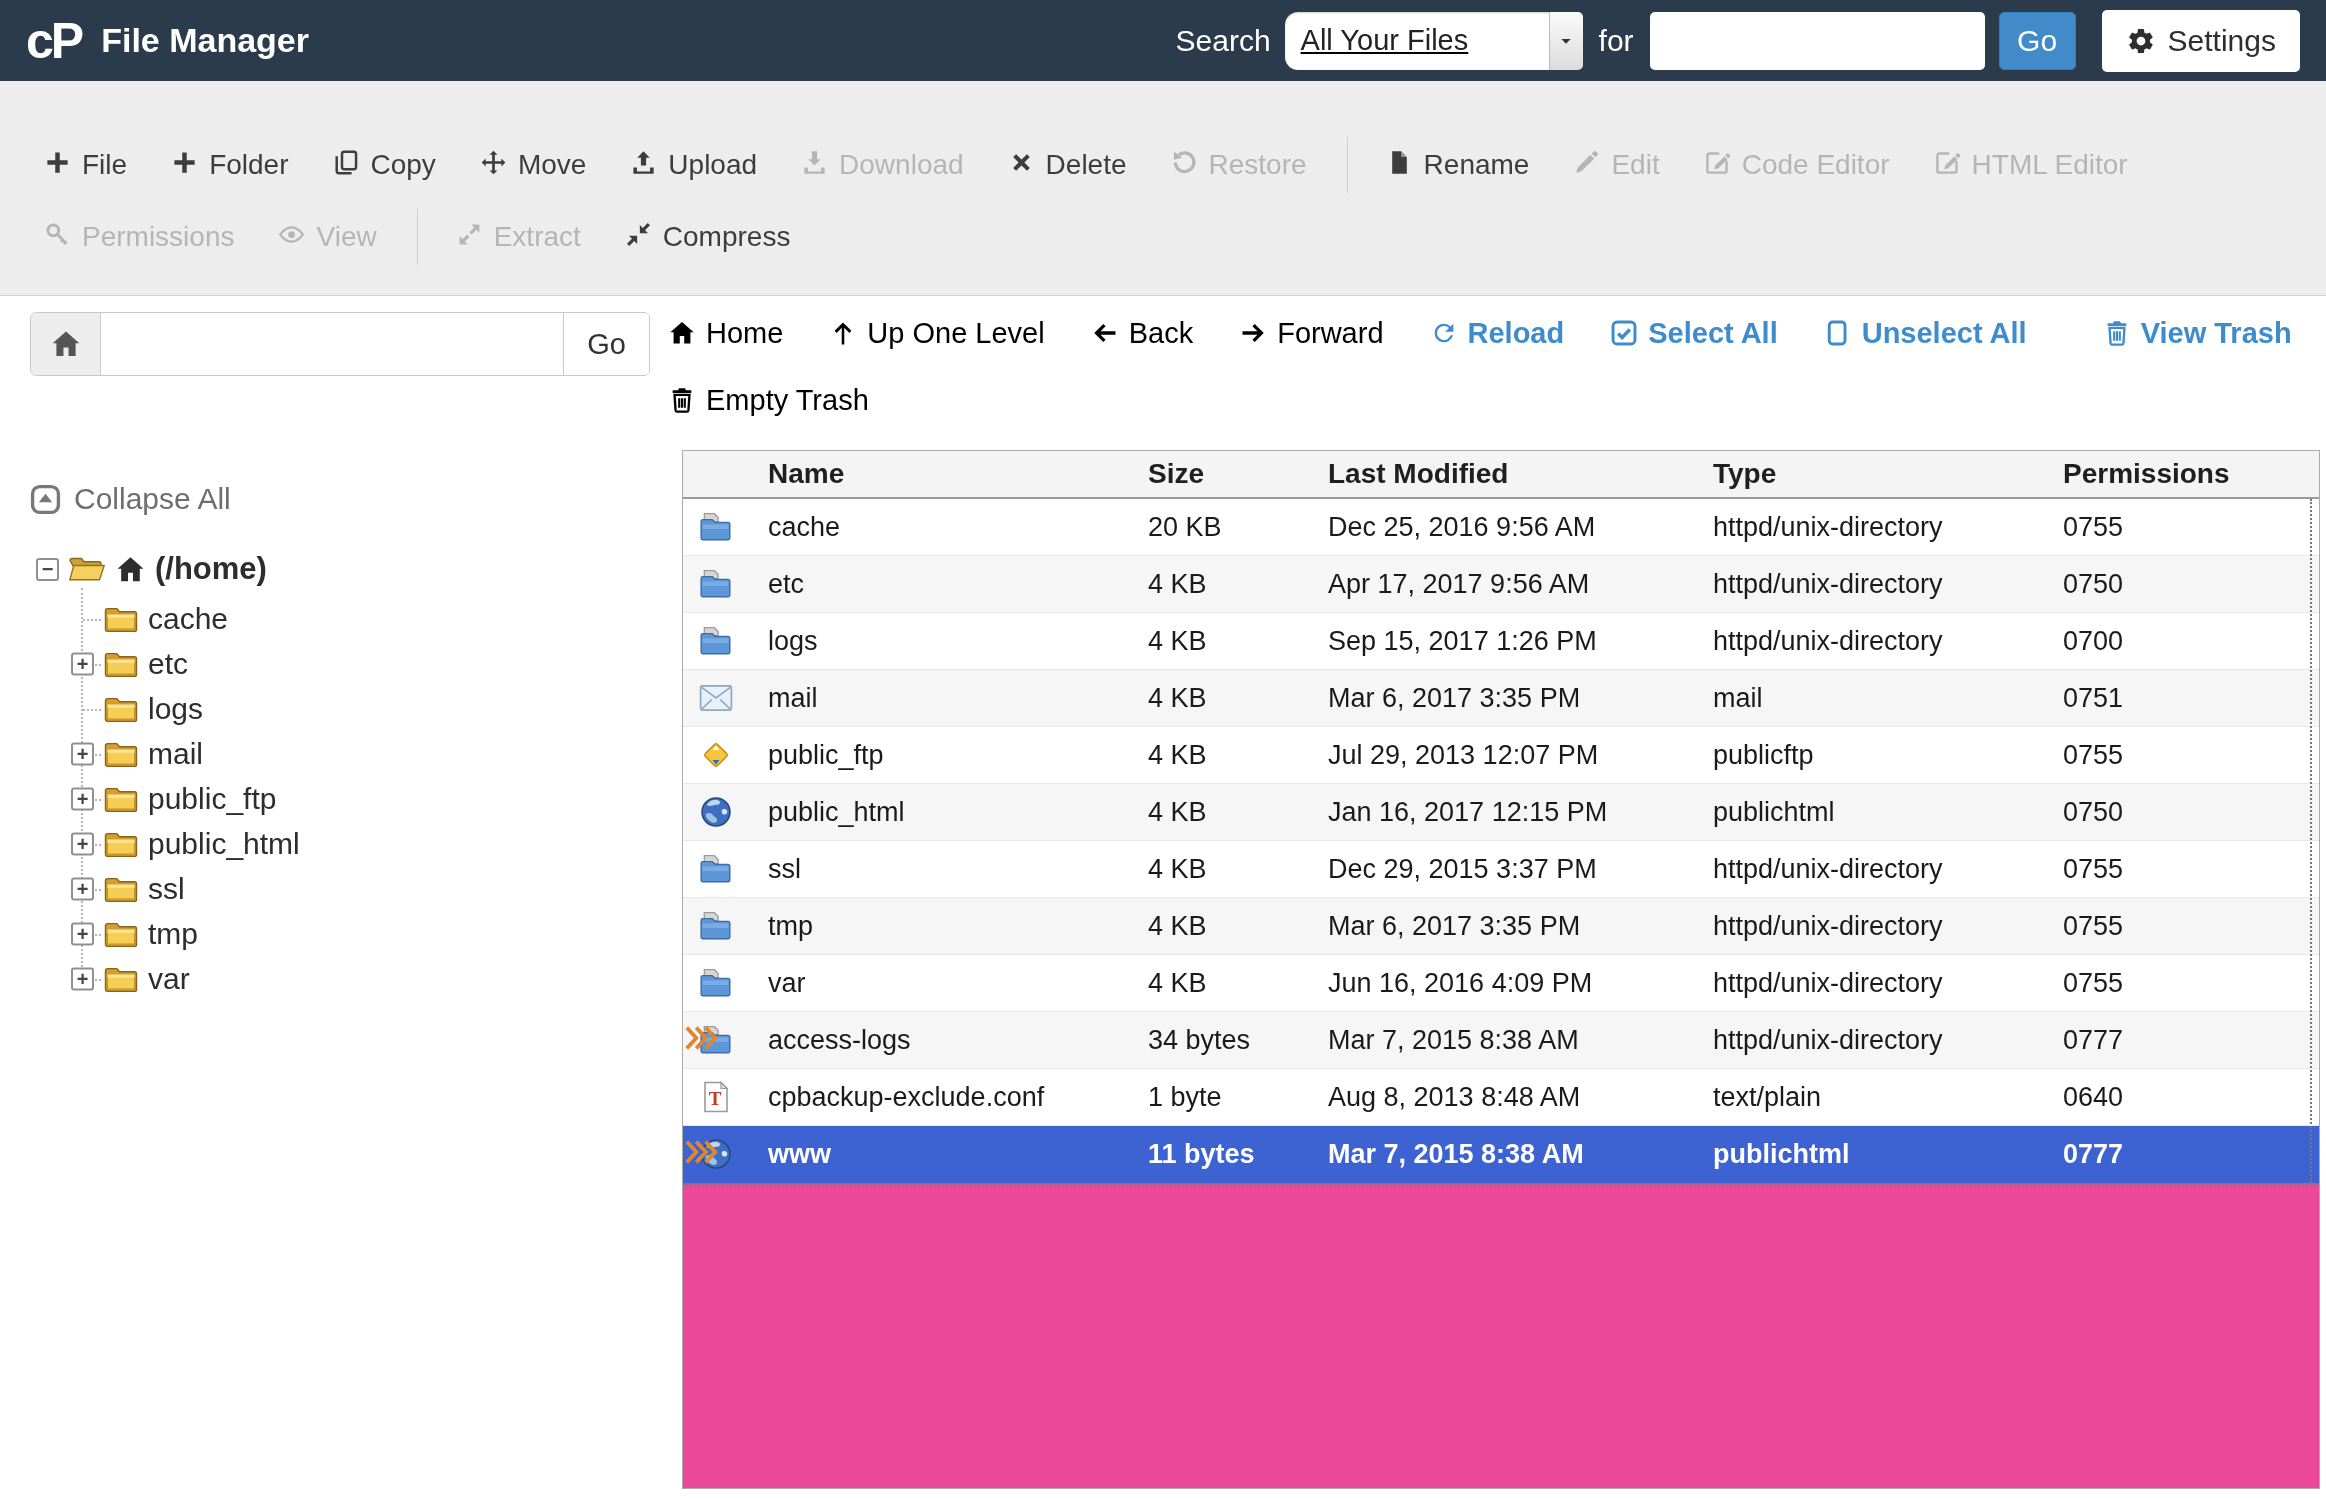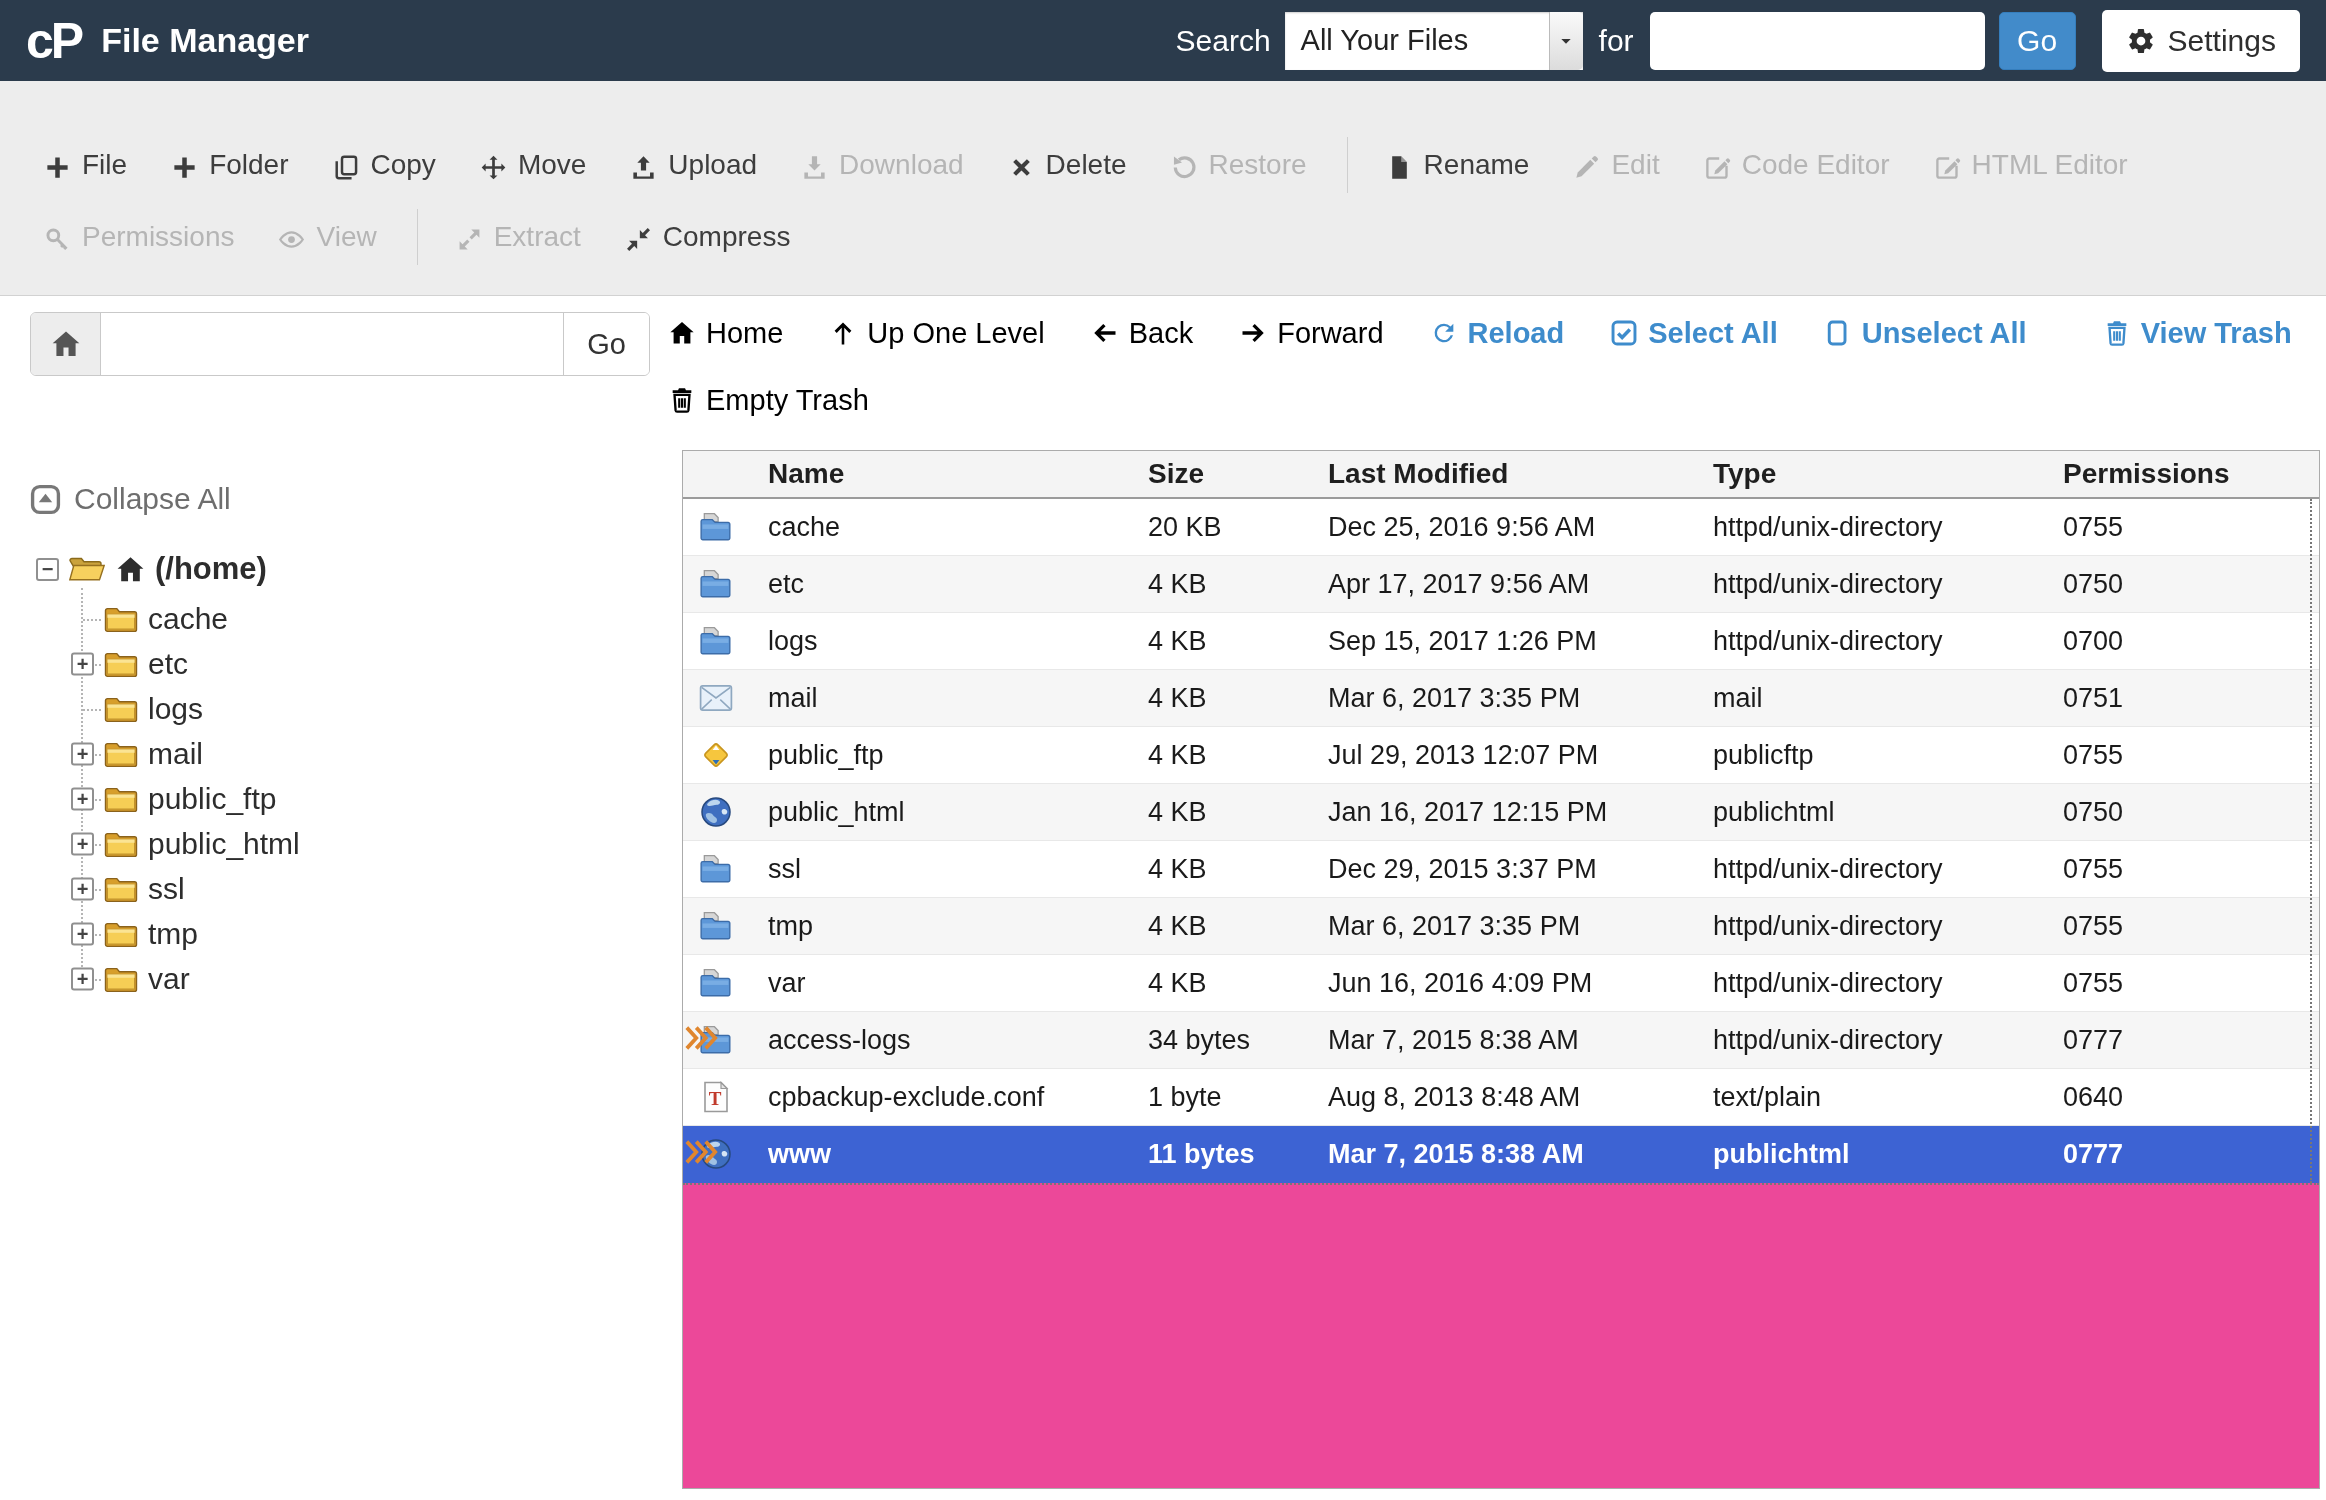--- a/index.html
+++ b/index.html
@@ -9,36 +9,36 @@
 
   .ic { display:inline-flex; }
   .ic svg { width:1em; height:1em; display:block; }
 
   
   .topbar { height:81px; background:#2b3b4c; display:flex; align-items:center; padding:12px 26px; }
   .logo { color:#fff; font-size:50px; font-weight:bold; letter-spacing:-3px; margin-right:20px; }
   .app-title { color:#fff; font-size:34px; font-weight:600; }
   .topbar .spacer { flex:1; }
   .search-label, .for-label { color:#fff; font-size:30px; }
-  .scope-select { width:298px; height:58px; background:#fff; border-radius:0; margin:0 16px 0 14px;
-    display:flex; align-items:center; padding-left:16px; box-shadow:inset 0 1px 2px rgba(0,0,0,.2); cursor:pointer; }
+  .scope-select { width:298px; height:58px; background:#fff; border-radius:13px; margin:0 16px 0 14px;
+    display:flex; align-items:center; padding-left:16px; box-shadow:inset 0 1px 2px rgba(0,0,0,.2); cursor:pointer;text-decoration:underline; }
   .scope-val { font-size:29px; color:#222; flex:1; }
   .scope-caret { width:34px; align-self:stretch; display:flex; align-items:center; justify-content:center;
     border-left:1px solid #bbb; background:linear-gradient(#fafafa,#dcdcdc); border-radius:0 5px 5px 0; color:#333; font-size:16px; }
   .search-input { width:335px; height:58px; border:none; border-radius:5px; margin:0 14px 0 16px; font-size:28px; padding:0 14px; }
   .go-btn { width:77px; height:58px; background:#428bca; border:1px solid #357ebd; border-radius:5px;
     color:#fff; font-size:30px; display:flex; align-items:center; justify-content:center; cursor:pointer; }
   .settings-btn { height:62px; background:#fff; border-radius:5px; margin-left:26px; padding:0 24px;
     display:flex; align-items:center; gap:12px; font-size:30px; color:#2e2e2e; cursor:pointer; }
   .settings-btn .ic { font-size:30px; }
 
   
   .toolbar { background:#ededed; border-bottom:1px solid #d2d2d2; padding:48px 10px 22px 44px; }
   .tb-row { display:flex; align-items:center; height:72px; white-space:nowrap; }
-  .tb-btn { display:flex; align-items:flex-end; gap:11px; margin-right:44px; font-size:28px; color:#3d3d3d; cursor:pointer; }
+  .tb-btn { display:flex; align-items:flex-start; gap:11px; margin-right:44px; font-size:28px; color:#3d3d3d; cursor:pointer; }
   .tb-btn .ic { font-size:27px; }
   .tb-btn.disabled { color:#b5b5b5; cursor:default; }
   .tb-sep { width:1px; height:56px; background:#cfcfcf; margin:0 38px 0 -4px; }
 
   
   .navzone { position:relative; height:154px; background:#fff; }
   .pathbar { position:absolute; left:30px; top:16px; width:620px; height:64px; display:flex;
     border:1px solid #c9c9c9; border-radius:6px; overflow:hidden; background:#fff; }
   .home-seg { width:70px; background:#ededed; border-right:1px solid #c9c9c9; display:flex;
     align-items:center; justify-content:center; color:#555; font-size:32px; cursor:pointer; }

